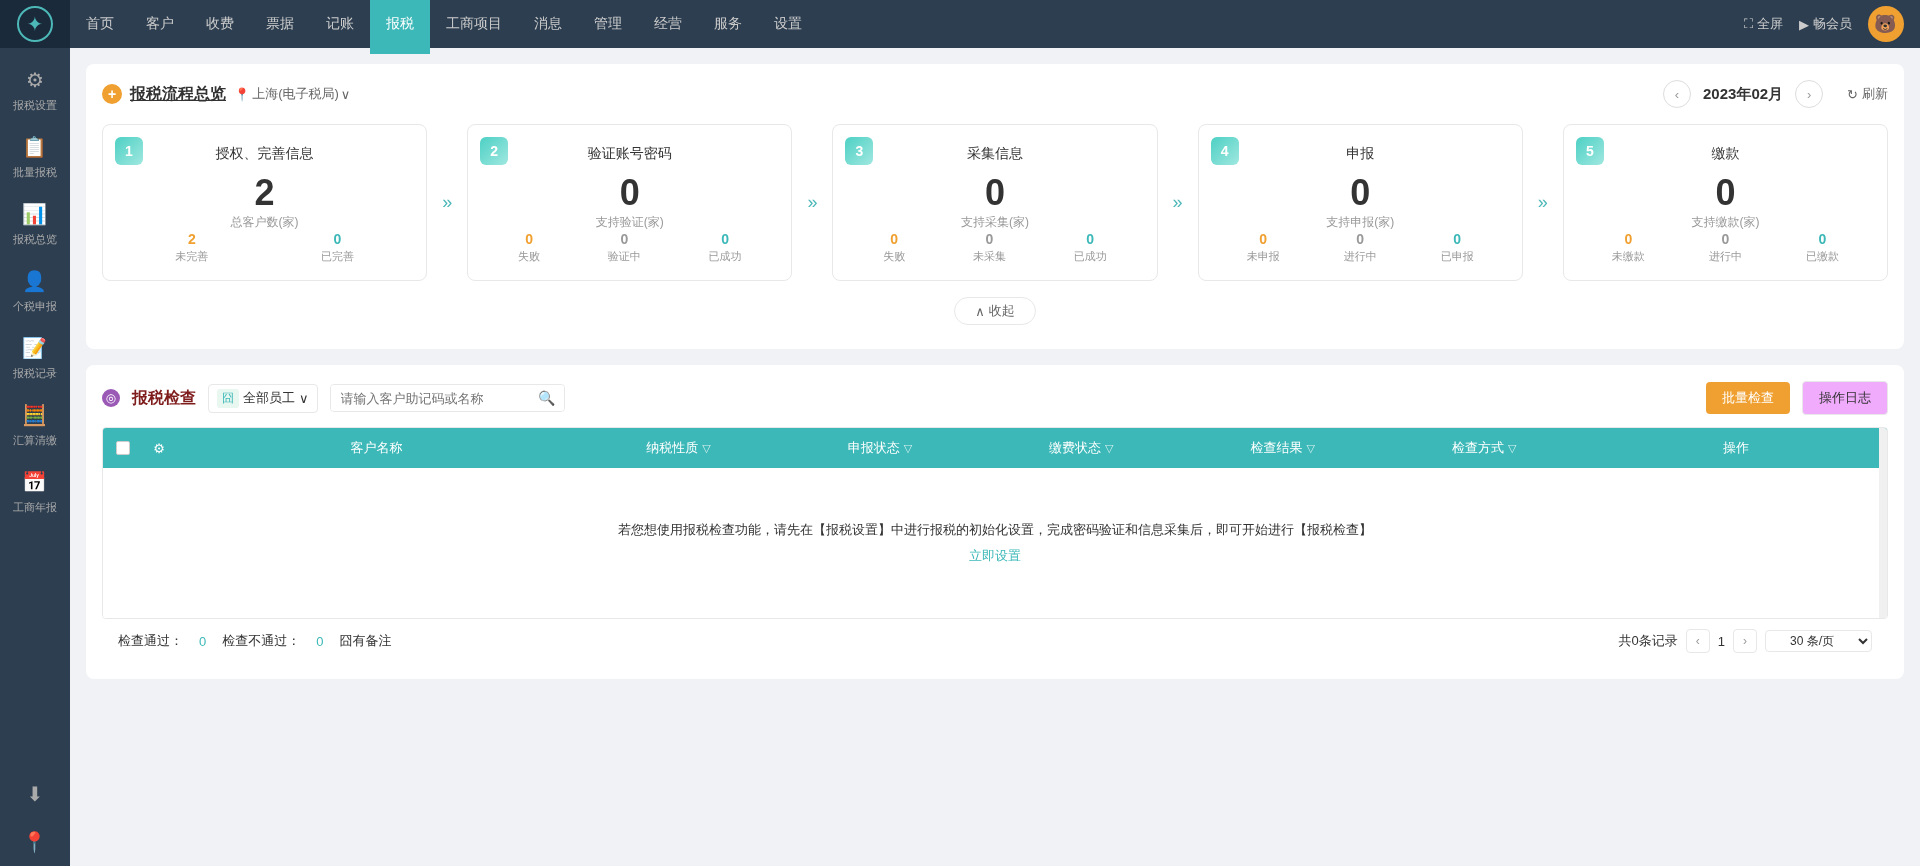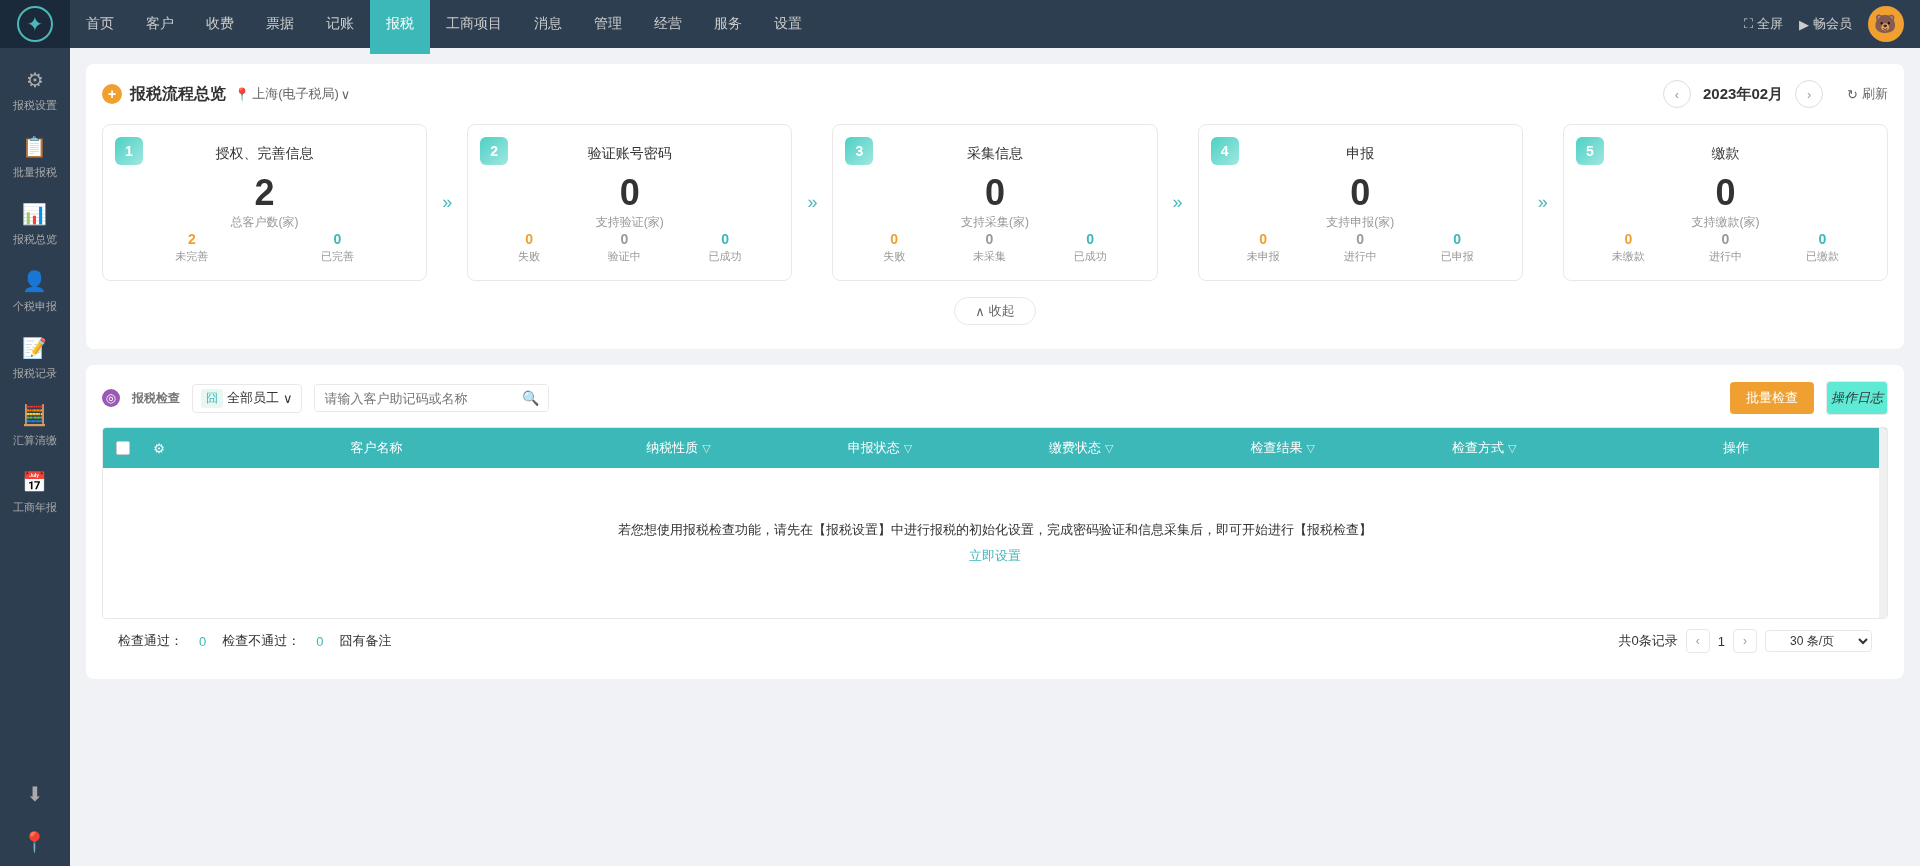--- a/index.html
+++ b/index.html
@@ -134,20 +134,21 @@
       border-radius: 50%;
       display: flex; align-items: center; justify-content: center;
       color: #fff;
       font-size: 14px;
       font-weight: bold;
     }
     .section-title {
       font-size: 16px;
       font-weight: bold;
       color: #333;
+      text-decoration: underline;
     }
     .location-tag {
       color: #666;
       font-size: 13px;
       display: flex; align-items: center; gap: 2px;
       cursor: pointer;
     }
     .month-nav {
       display: flex; align-items: center; gap: 12px;
       margin-left: auto;
@@ -260,21 +261,21 @@
       margin-bottom: 12px;
     }
     .check-title-icon {
       width: 18px; height: 18px;
       background: #9b59b6;
       border-radius: 50%;
       display: flex; align-items: center; justify-content: center;
       color: #fff;
       font-size: 12px;
     }
-    .check-title { font-size: 12px; font-weight: bold; color: #737373; }
+    .check-title { font-size: 16px; font-weight: bold; color: #7f1d1d; }
     .employee-select {
       display: flex; align-items: center; gap: 4px;
       border: 1px solid #e8e8e8;
       border-radius: 4px;
       padding: 4px 8px;
       font-size: 13px;
       cursor: pointer;
       background: #fff;
       color: #333;
     }
@@ -303,28 +304,27 @@
       margin-left: auto;
       background: #f0a030;
       color: #fff;
       border: none;
       border-radius: 4px;
       padding: 7px 16px;
       cursor: pointer;
       font-size: 13px;
     }
     .log-btn {
-      background: #5eead4;
+      background: #f0abfc;
       color: #333;
       border: 1px solid #e8e8e8;
       border-radius: 4px;
-      padding: 7px 4px;
-      cursor: pointer;
-      font-size: 13px;
-      font-style: italic;
+      padding: 7px 16px;
+      cursor: pointer;
+      font-size: 13px;
     }
 
     
     .table-container {
       border: 1px solid #e8e8e8;
       border-radius: 4px;
       overflow: hidden;
     }
     .table-header {
       display: flex;

